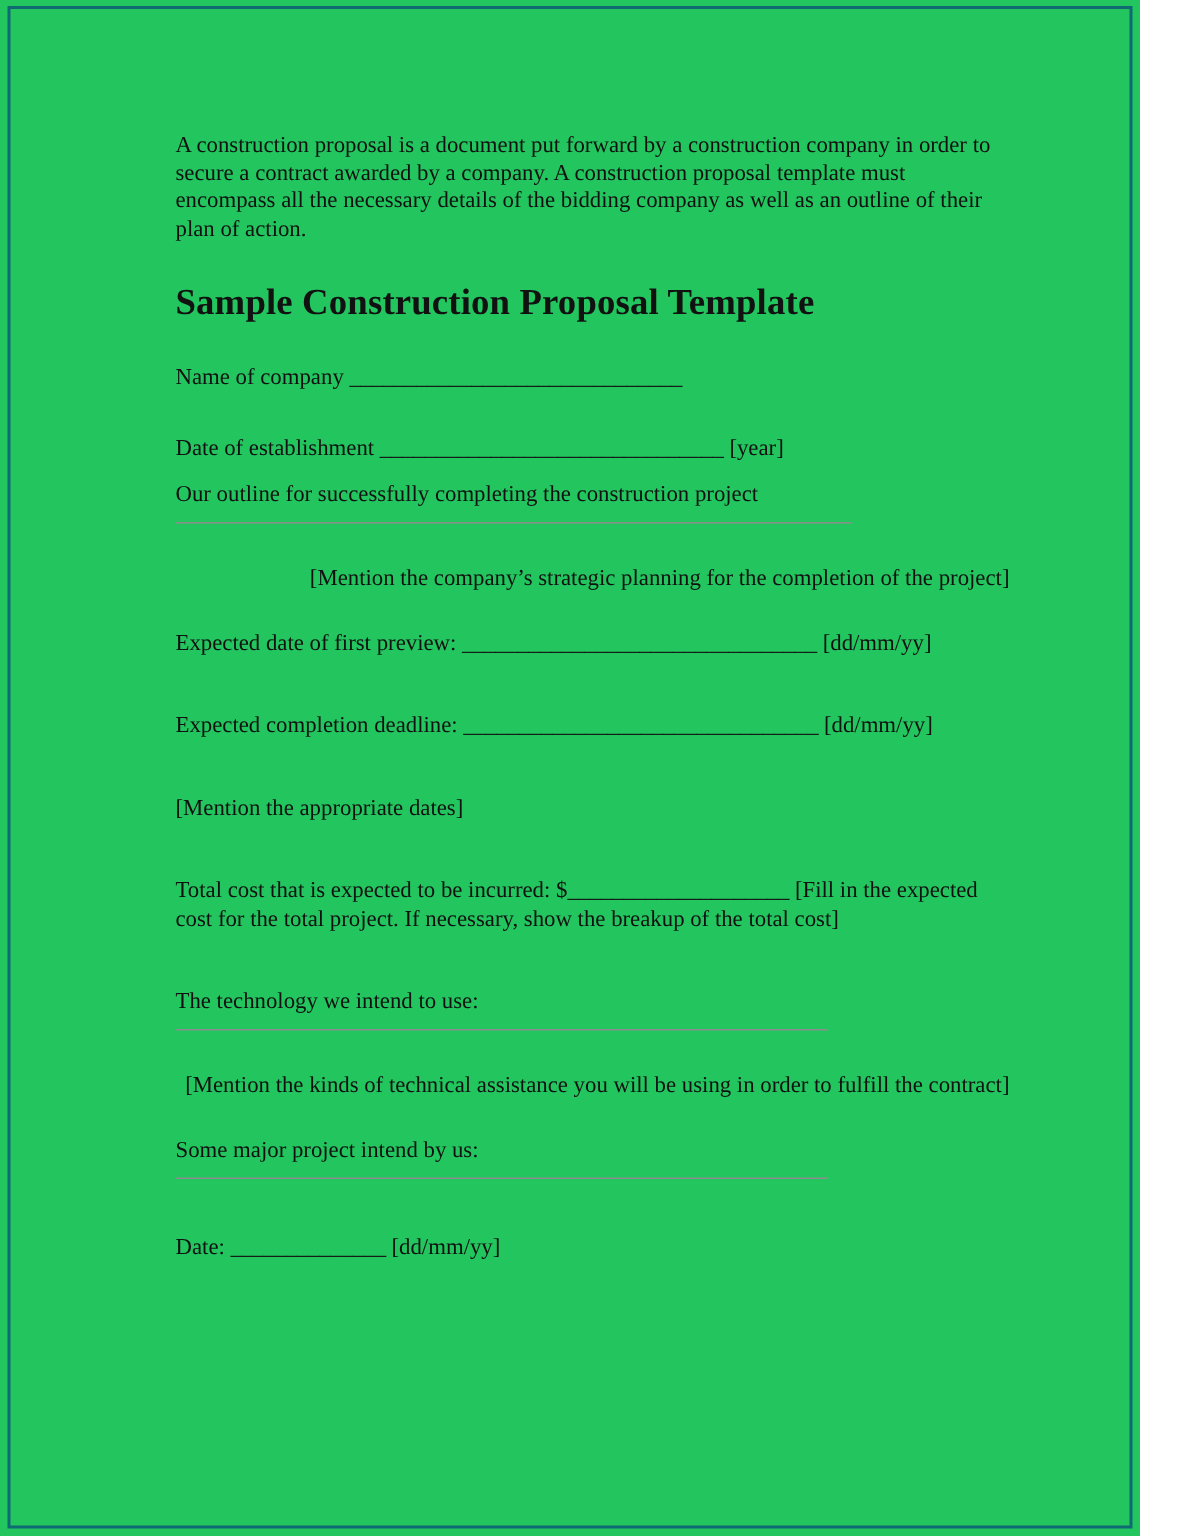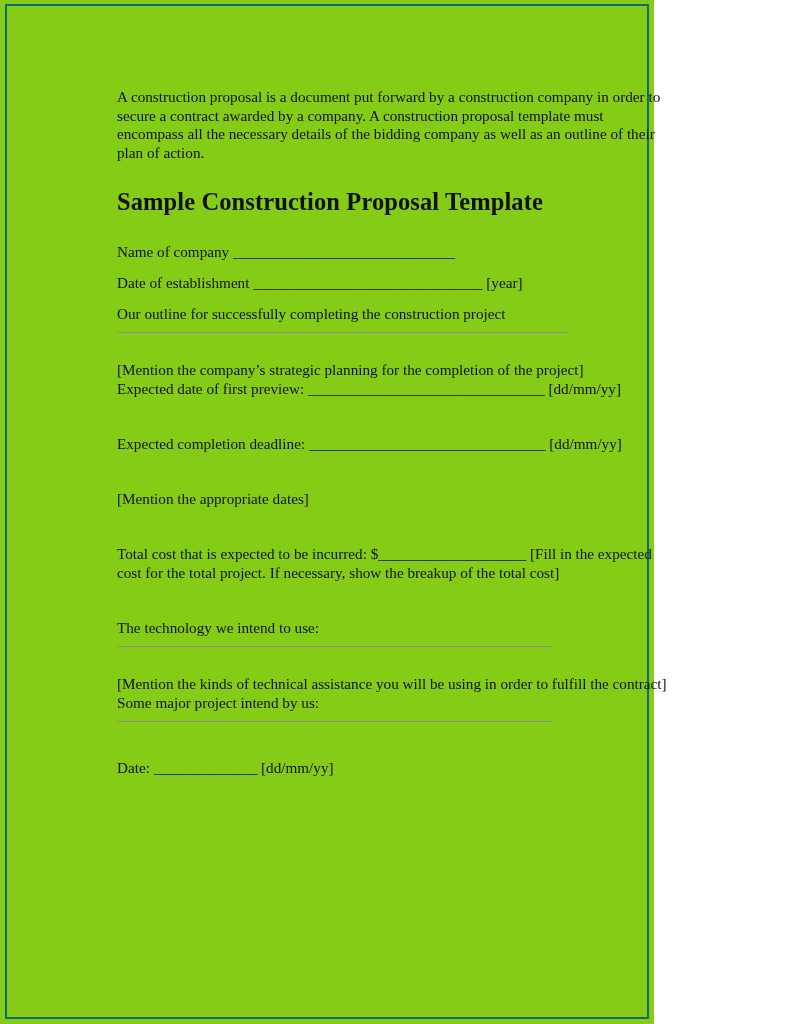--- a/index.html
+++ b/index.html
@@ -10,24 +10,24 @@
   body {
     width: 792px;
     height: 1024px;
     font-family: "Liberation Serif", "DejaVu Serif", serif;
     color: #111111;
     overflow: hidden;
   }
 
   #page {
     position: relative;
-    width: 654px;
+    width: 760px;
     height: 1024px;
     box-sizing: border-box;
-    background: #84cc16;
+    background: #22c55e;
   }
 
   
   #frame {
     position: absolute;
     left: 5px;
     top: 4px;
     right: 5px;
     bottom: 5px;
     border: 2px solid #0f6a72;
@@ -62,25 +62,25 @@
     line-height: 19px;
     margin: 0;
     white-space: nowrap;
   }
 
   .blank {
     letter-spacing: -0.2px;
   }
 
   
-  .gap-a { margin-top: 12px; }
+  .gap-a { margin-top: 28px; }
   .gap-b { margin-top: 12px; }
   .gap-c { margin-top: 26px; }
-  .gap-d { margin-top: 27px; }
-  .gap-e { }
+  .gap-d { margin-top: 27px; text-align: right; }
+  .gap-e { margin-top: 24px; }
   .gap-f { margin-top: 36px; }
 
   .rule {
     height: 0;
     border: 0;
     border-top: 1.3px solid #8d8d8d;
     margin: 9px 0 0 0;
   }
   .rule-long  { width: 451px; }
   .rule-short { width: 435px; }

